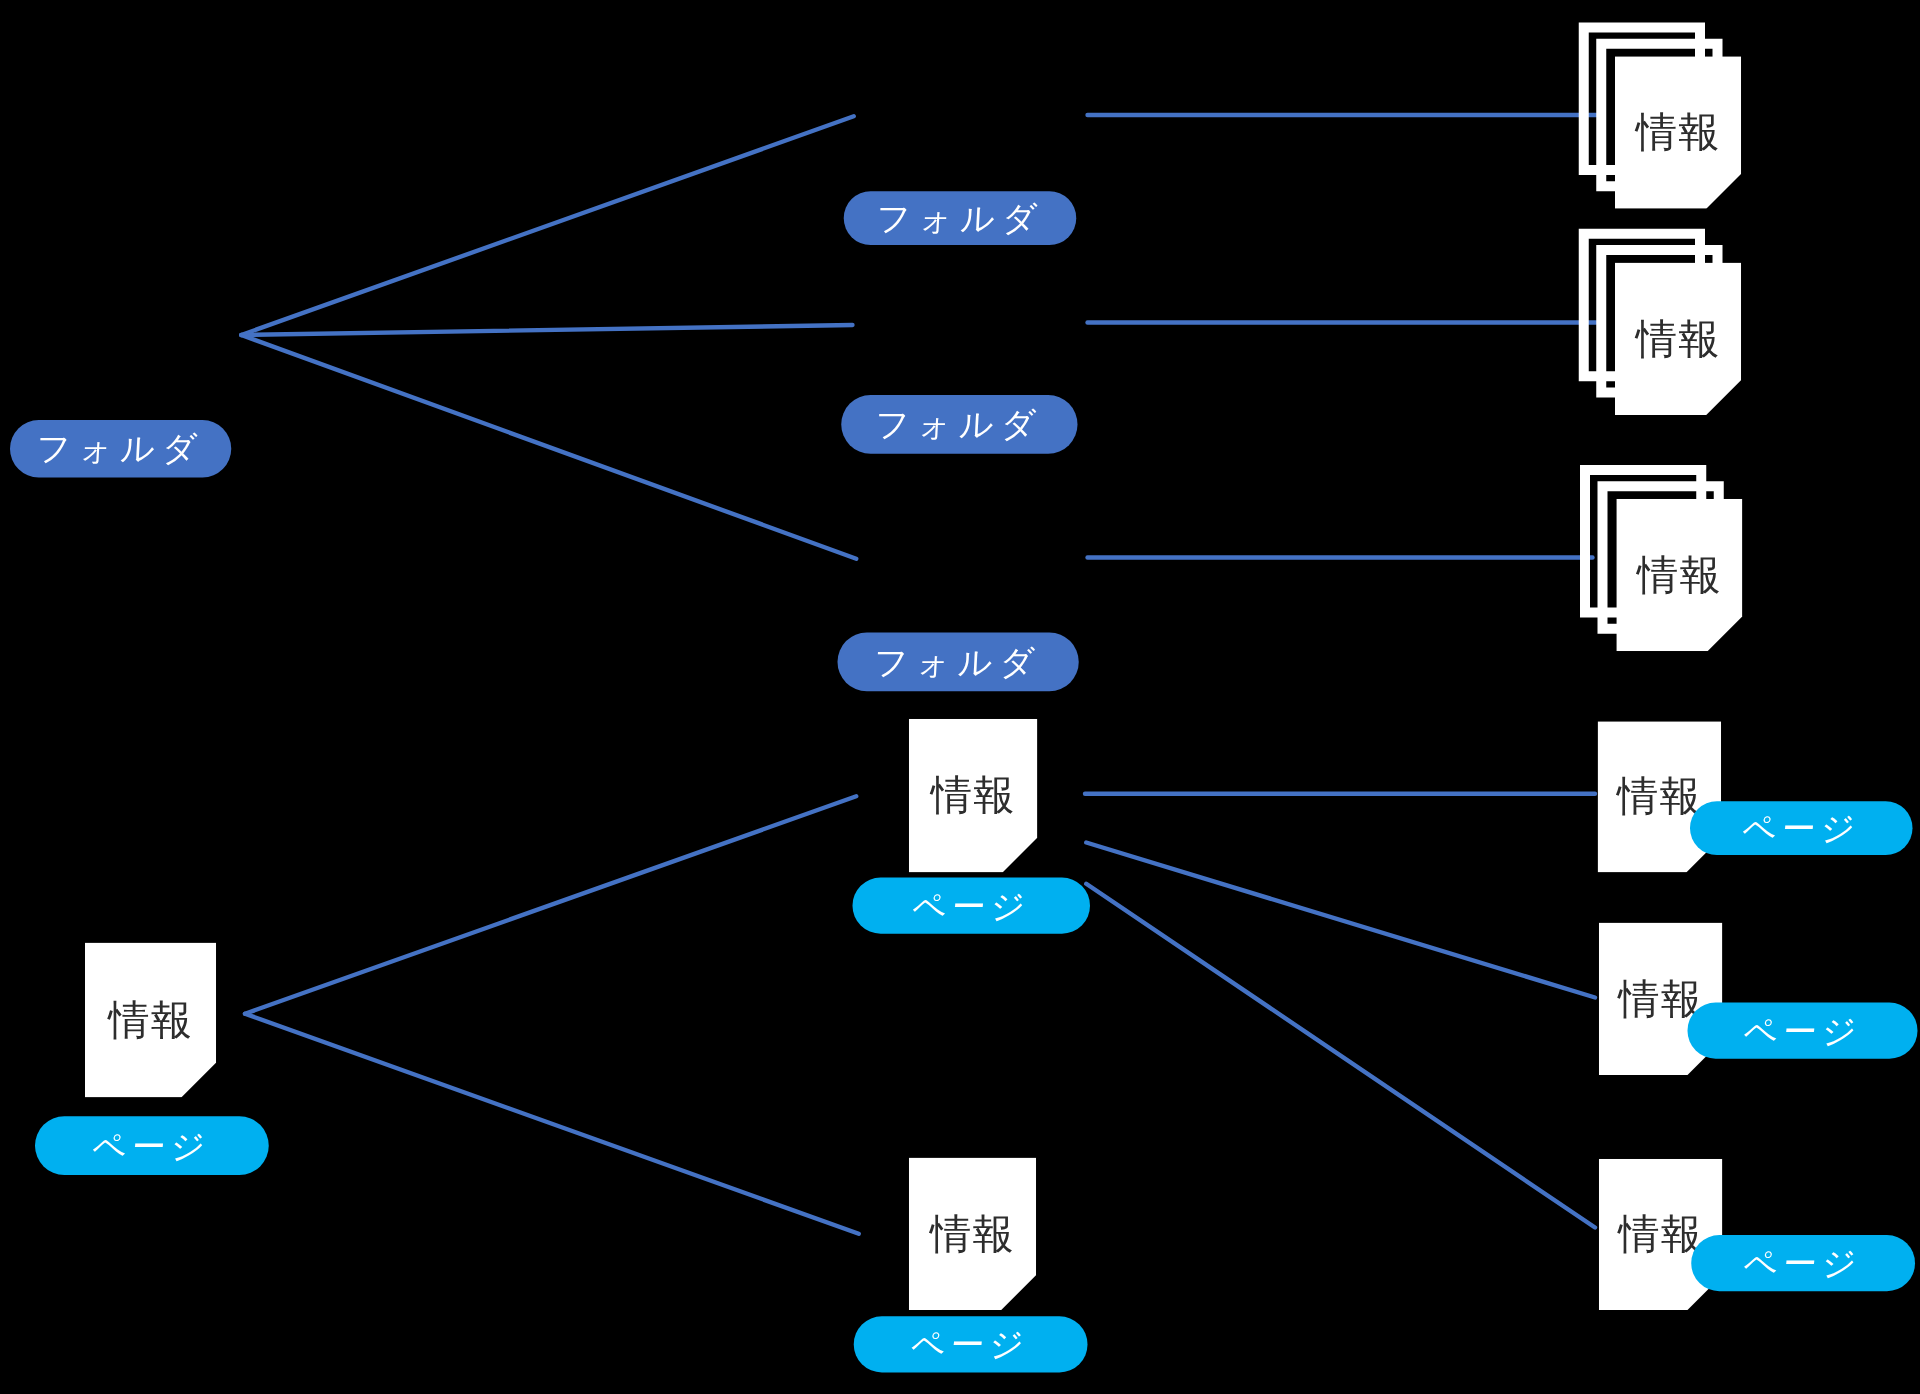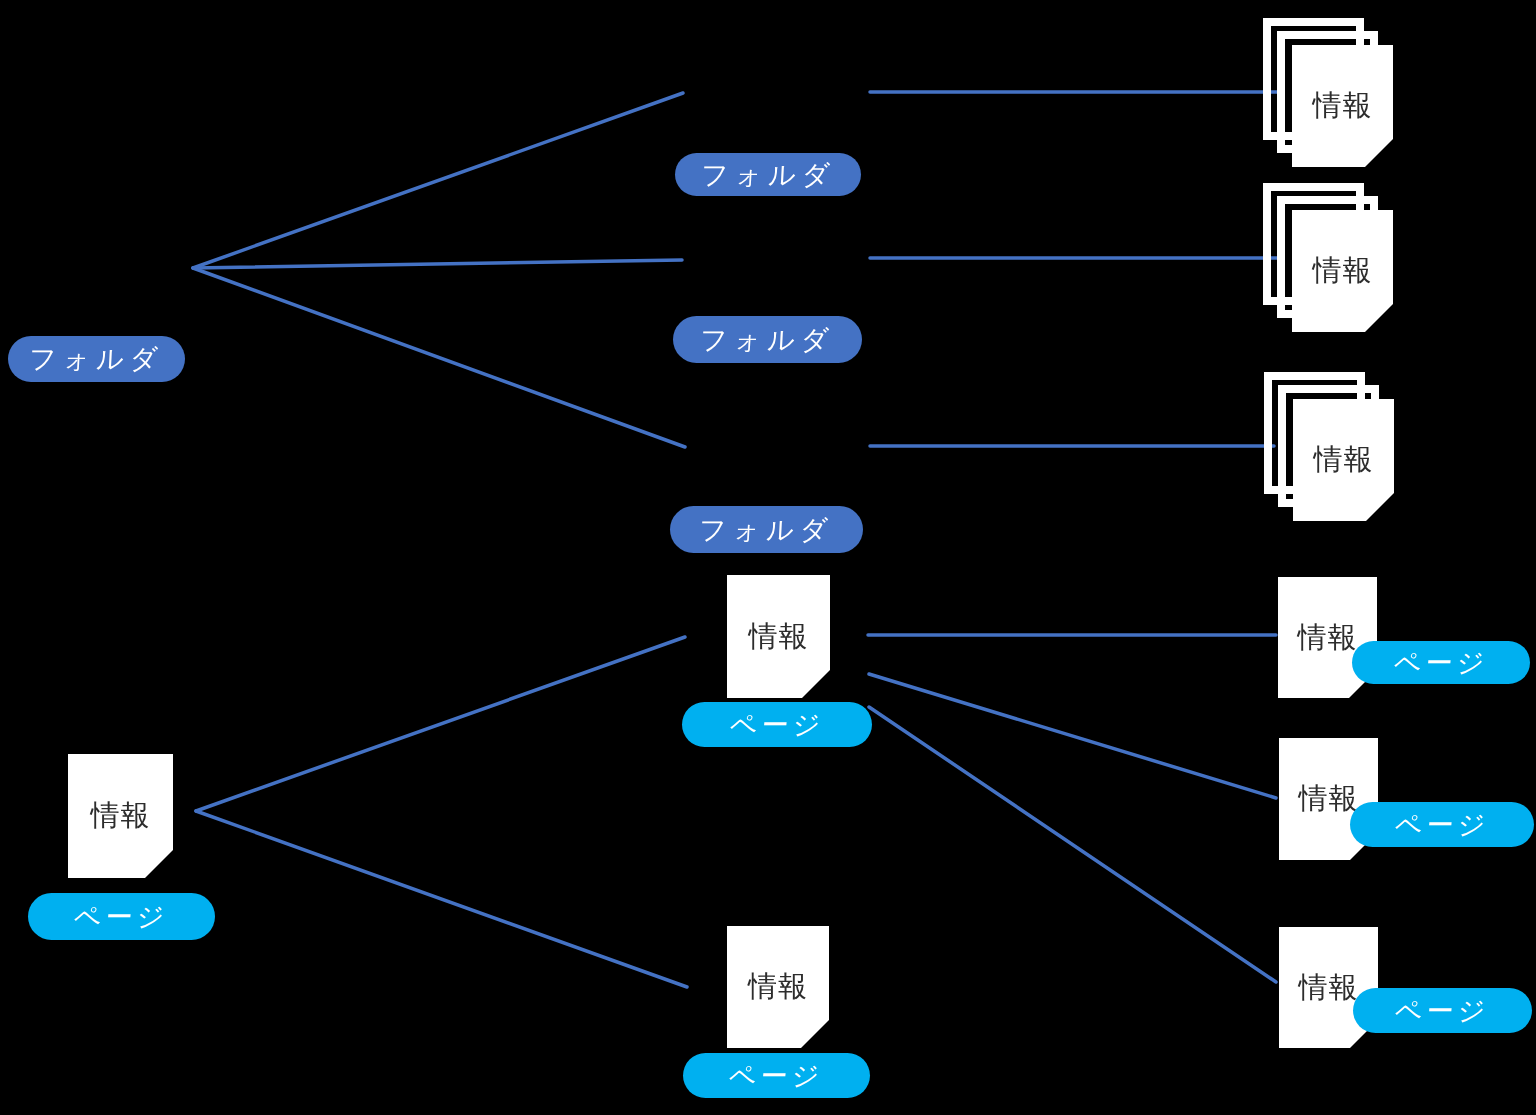--- a/index.html
+++ b/index.html
@@ -27,21 +27,21 @@
   .b1 { left:0; top:0; width:101px; height:122px; }
   .b2 { left:14px; top:13px; width:101px; height:122px; }
   .sheet.front {
     background:var(--sheet-fill,#FFFFFF);
     display:flex; align-items:center; justify-content:center;
     clip-path:polygon(0 0, 100% 0, 100% calc(100% - 28px), calc(100% - 28px) 100%, 0 100%);
   }
   .stack-front { left:29px; top:27px; width:101px; height:122px; }
   .page-wrap { position:absolute; }
   .page-wrap .sheet.front { left:0; top:0; width:100%; height:100%; }
-  .doc-label { font-size:29px; font-weight:300; color:var(--sheet-text,#2D2D2D); letter-spacing:1px; }
+  .doc-label { font-size:33px; font-weight:300; color:var(--sheet-text,#2D2D2D); letter-spacing:1px; }
   .fold {
     position:absolute; right:20px; bottom:1px; width:20px; height:18px;
     background:var(--sheet-fill,#FFFFFF);
     clip-path:polygon(0 100%, 100% 0, 22% 38%);
   }
 </style>
 </head>
 <body>
 
 <div id="stage">

